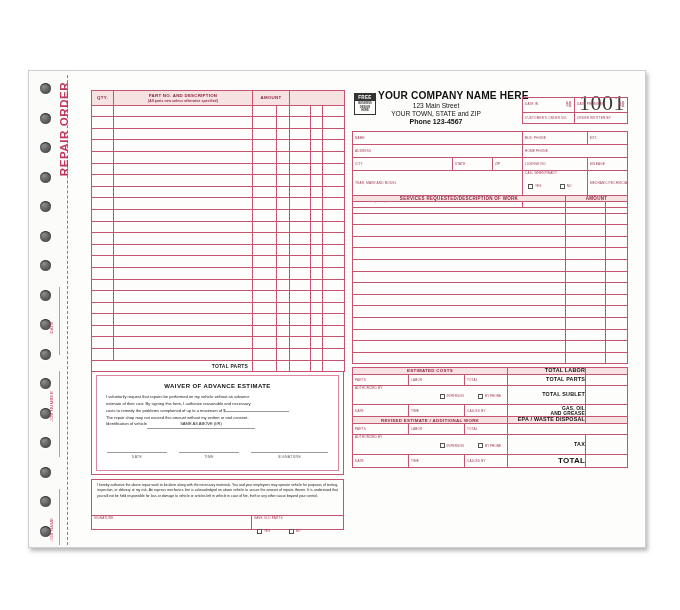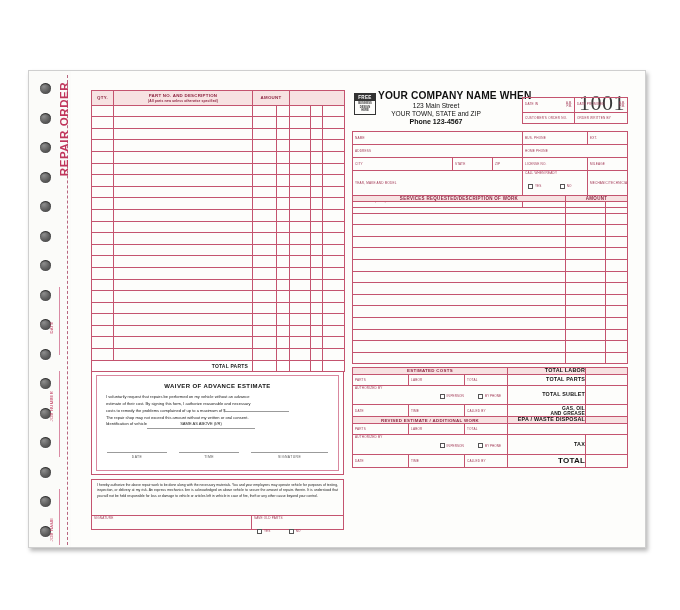--- a/index.html
+++ b/index.html
@@ -628,21 +628,21 @@
 
         <div class="company">
           <div class="freebox">
             <span class="free">FREE</span>
             <div class="bd">
               <div>BUSINESS</div>
               <div>DESIGN</div>
               <div>HERE</div>
             </div>
           </div>
-          <div class="cname">YOUR COMPANY NAME WHEN</div>
+          <div class="cname">YOUR COMPANY NAME HERE</div>
           <div class="caddr">123 Main Street</div>
           <div class="caddr">YOUR TOWN, STATE and ZIP</div>
           <div class="cphone">Phone 123-4567</div>
         </div>
 
         <div class="invno">1001</div>
 
         <div style="position:absolute; left:170px; top:7px; width:105px;">
           <table class="tbl">
             <colgroup>

